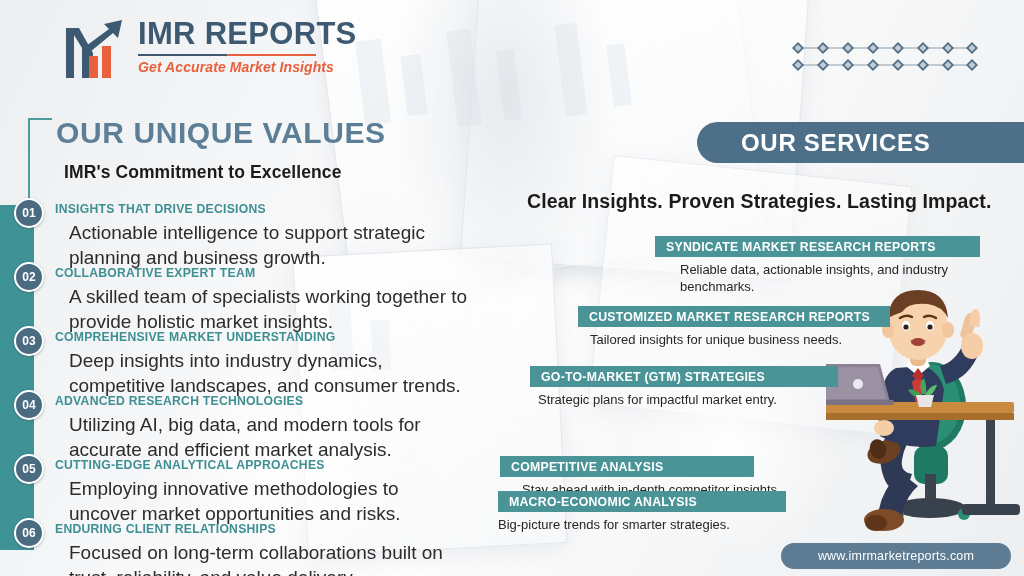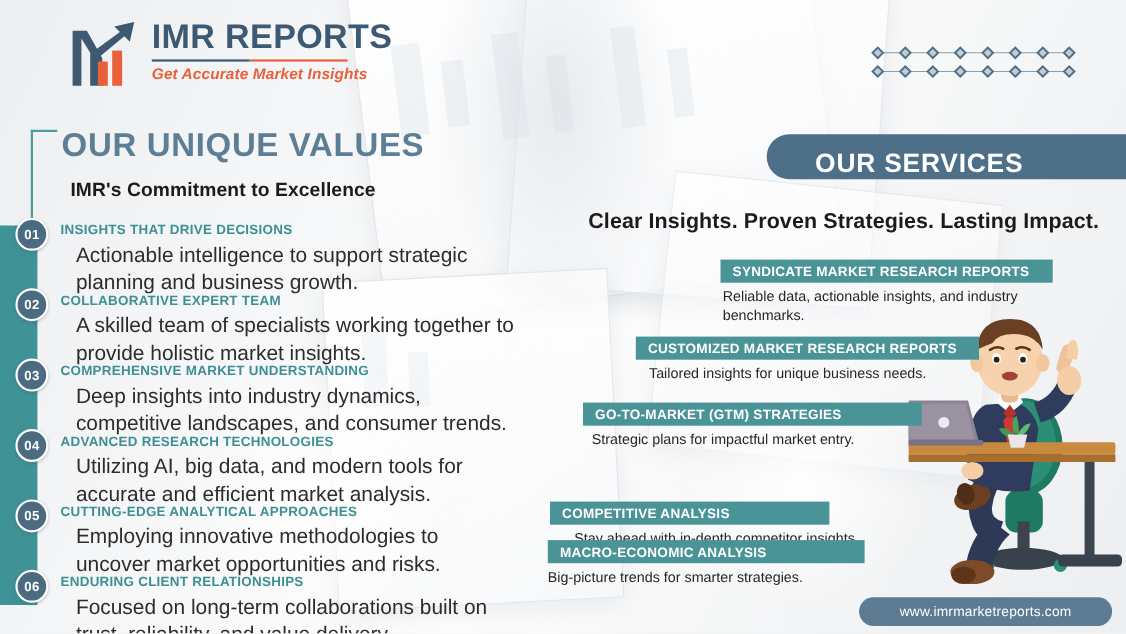--- a/index.html
+++ b/index.html
@@ -101,30 +101,30 @@
     position:absolute; left:69px; top:22px; width:400px;
     font-size:19px; line-height:1.33; color:#2c2c2c;
   }
 
   
   #diamonds { position:absolute; left:790px; top:38px; width:190px; height:36px; }
 
   #services-bar {
     position:absolute; left:697px; top:122px; width:327px; height:41px;
     background:#4e6f88; border-radius:21px 0 0 21px;
-    display:flex; align-items:flex-end;
+    display:flex; align-items:center;
   }
   #services-bar span {
     color:#ffffff; font-size:24px; font-weight:700; letter-spacing:.7px;
     margin-left:44px;
   }
 
   #services-tagline {
     position:absolute; left:527px; top:190px; width:480px;
-    text-align:center;
+    text-align:left;
     font-size:19.5px; font-weight:700; color:#1b1b1b; letter-spacing:.1px;
     white-space:nowrap;
   }
 
   #services-list { position:absolute; left:0; top:0; width:1024px; height:576px; }
   .s-item { position:absolute; }
   .s-bar {
     background:#4a9498; height:21px; display:flex; align-items:center;
     padding:0 11px;
   }
@@ -345,21 +345,21 @@
     <path d="M96 119 q-9 -8 -14 -5 q5 8 13 8 Z" fill="#3f9a53"></path>
     <path d="M90 119 l18 0 l-3 12 l-12 0 Z" fill="#e8e6e9"></path>
   </svg>
 
   <div id="services-list">
 
     <div class="s-item" style="left:655px;top:236px;">
       <div class="s-bar">
         <span>SYNDICATE MARKET RESEARCH REPORTS</span>
       </div>
-      <div class="s-desc" style="width:300px;margin-left:2px;">Reliable data, actionable insights, and industry benchmarks.</div>
+      <div class="s-desc" style="width:300px;margin-left:25px;">Reliable data, actionable insights, and industry benchmarks.</div>
     </div>
 
     <div class="s-item" style="left:578px;top:306px;">
       <div class="s-bar">
         <span>CUSTOMIZED MARKET RESEARCH REPORTS</span>
       </div>
       <div class="s-desc" style="width:300px;margin-left:12px;">Tailored insights for unique business needs.</div>
     </div>
 
     <div class="s-item" style="left:530px;top:366px;">

